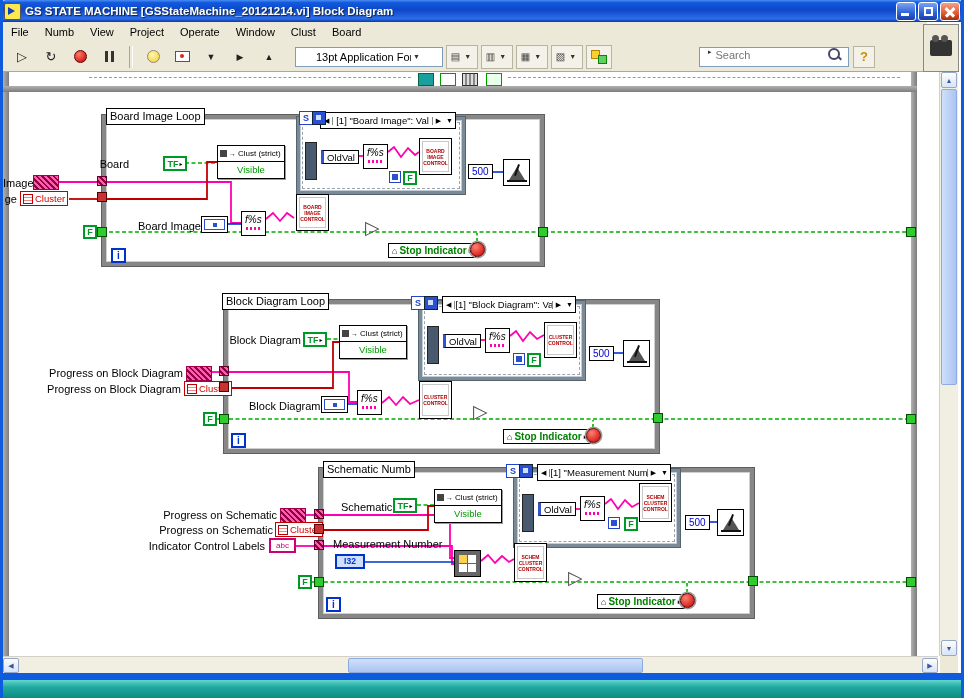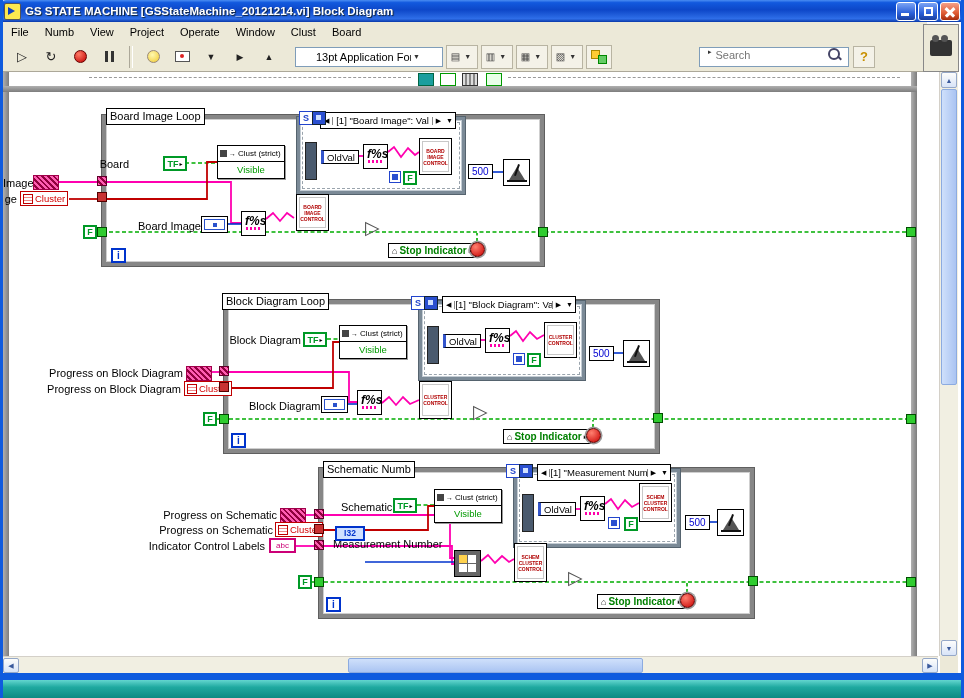--- a/index.html
+++ b/index.html
@@ -84,21 +84,21 @@
   .tf-term .a{color:#000;font-size:6px;}
   .fconst{position:absolute;width:14px;height:14px;border:2px solid #009926;background:#fff;color:#009926;font-weight:bold;font-size:9px;text-align:center;line-height:11px;box-sizing:border-box;}
   .iter{position:absolute;width:15px;height:15px;border:2px solid #0033cc;background:#fff;color:#0033cc;font-weight:bold;font-size:10px;text-align:center;line-height:11px;box-sizing:border-box;}
   .num{position:absolute;height:15px;line-height:14px;background:#fff;border:1px solid #000;color:#0000d0;font-size:10px;padding:0 3px;box-sizing:border-box;}
   .wait-ic{position:absolute;width:27px;height:27px;background:#fff;border:1px solid #000;box-sizing:border-box;}
   .wait-ic .tri{position:absolute;left:5px;bottom:5px;width:0;height:0;border-left:8px solid transparent;border-right:8px solid transparent;border-bottom:13px solid #555;}
   .wait-ic .pend{position:absolute;left:12px;top:4px;width:1.5px;height:12px;background:#111;transform:rotate(20deg);}
   .wait-ic .base{position:absolute;left:3px;bottom:3px;width:20px;height:2px;background:#111;}
   .vi-ic{position:absolute;width:33px;background:#fff;border:1px solid #000;box-sizing:border-box;text-align:center;color:#b00000;font-weight:bold;font-size:5px;line-height:6px;box-shadow:inset 0 0 0 2px #fff,inset 0 0 0 3px #c8c8c8;display:flex;flex-direction:column;justify-content:center;}
   .fmt-ic{position:absolute;width:25px;height:25px;background:#fff;border:1px solid #000;box-sizing:border-box;}
-  .fmt-ic .f{position:absolute;left:3px;top:2px;font-size:12px;font-weight:bold;font-style:italic;color:#000;}
+  .fmt-ic .f{position:absolute;left:3px;top:2px;font-size:10px;font-weight:normal;font-style:italic;color:#000;}
   .fmt-ic .z{position:absolute;left:4px;bottom:5px;width:16px;height:3px;background:repeating-linear-gradient(90deg,#f0a 0 2px,#fff 2px 4px);}
   .ctrl-term{position:absolute;width:27px;height:17px;border:1px solid #000;background:#fff;box-sizing:border-box;}
   .ctrl-term i{position:absolute;inset:2px;border:1.5px solid #2a52cc;}
   .ctrl-term b{position:absolute;left:11px;top:6px;width:4px;height:4px;background:#2a52cc;}
   .tri-gate{position:absolute;font-size:19px;color:#555;line-height:19px;}
   .stop-box{position:absolute;height:15px;border:1px solid #000;background:#fff;display:flex;align-items:center;gap:2px;padding:0 3px;box-sizing:border-box;}
   .stop-box .h{font-size:9px;color:#000;}
   .stop-box .t{font-size:10px;font-weight:bold;color:#008000;white-space:nowrap;}
   .stop-box .a{font-size:7px;color:#000;}
   .stop-btn{position:absolute;width:15px;height:15px;border-radius:50%;background:radial-gradient(circle at 35% 30%,#ff8070,#c80000);border:1px solid #500;box-shadow:0 0 0 1.5px #9a9a9a;box-sizing:border-box;}
@@ -517,21 +517,21 @@
       </div>
     <div class="fconst" style="left:621px;top:445px">F</div>
     <div class="num" style="left:682px;top:443px">500</div>
     <div class="wait-ic" style="left:714px;top:437px">
         <span class="tri"></span>
         <span class="pend"></span>
         <span class="base"></span>
       </div>
 
     <div class="flabel" style="left:330px;top:466px">Measurement Number</div>
-    <div class="i32-term" style="left:332px;top:454px">I32</div>
+    <div class="i32-term" style="left:332px;top:482px">I32</div>
     <div class="bundle-ic" style="left:451px;top:478px">
         <i class="y"></i>
         <i></i>
         <i></i>
         <i></i>
       </div>
     <div class="vi-ic" style="left:511px;top:471px;height:39px">
       <span>SCHEM</span>
       <span>CLUSTER</span>
       <span>CONTROL</span>

